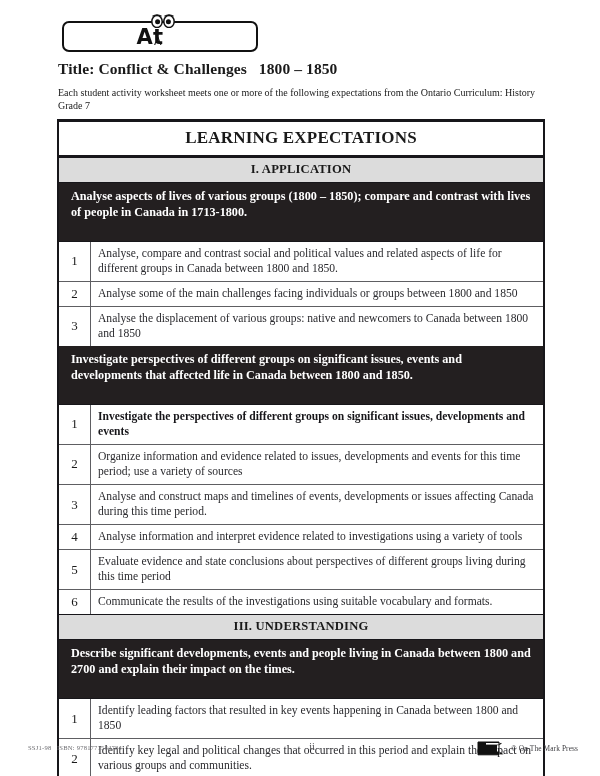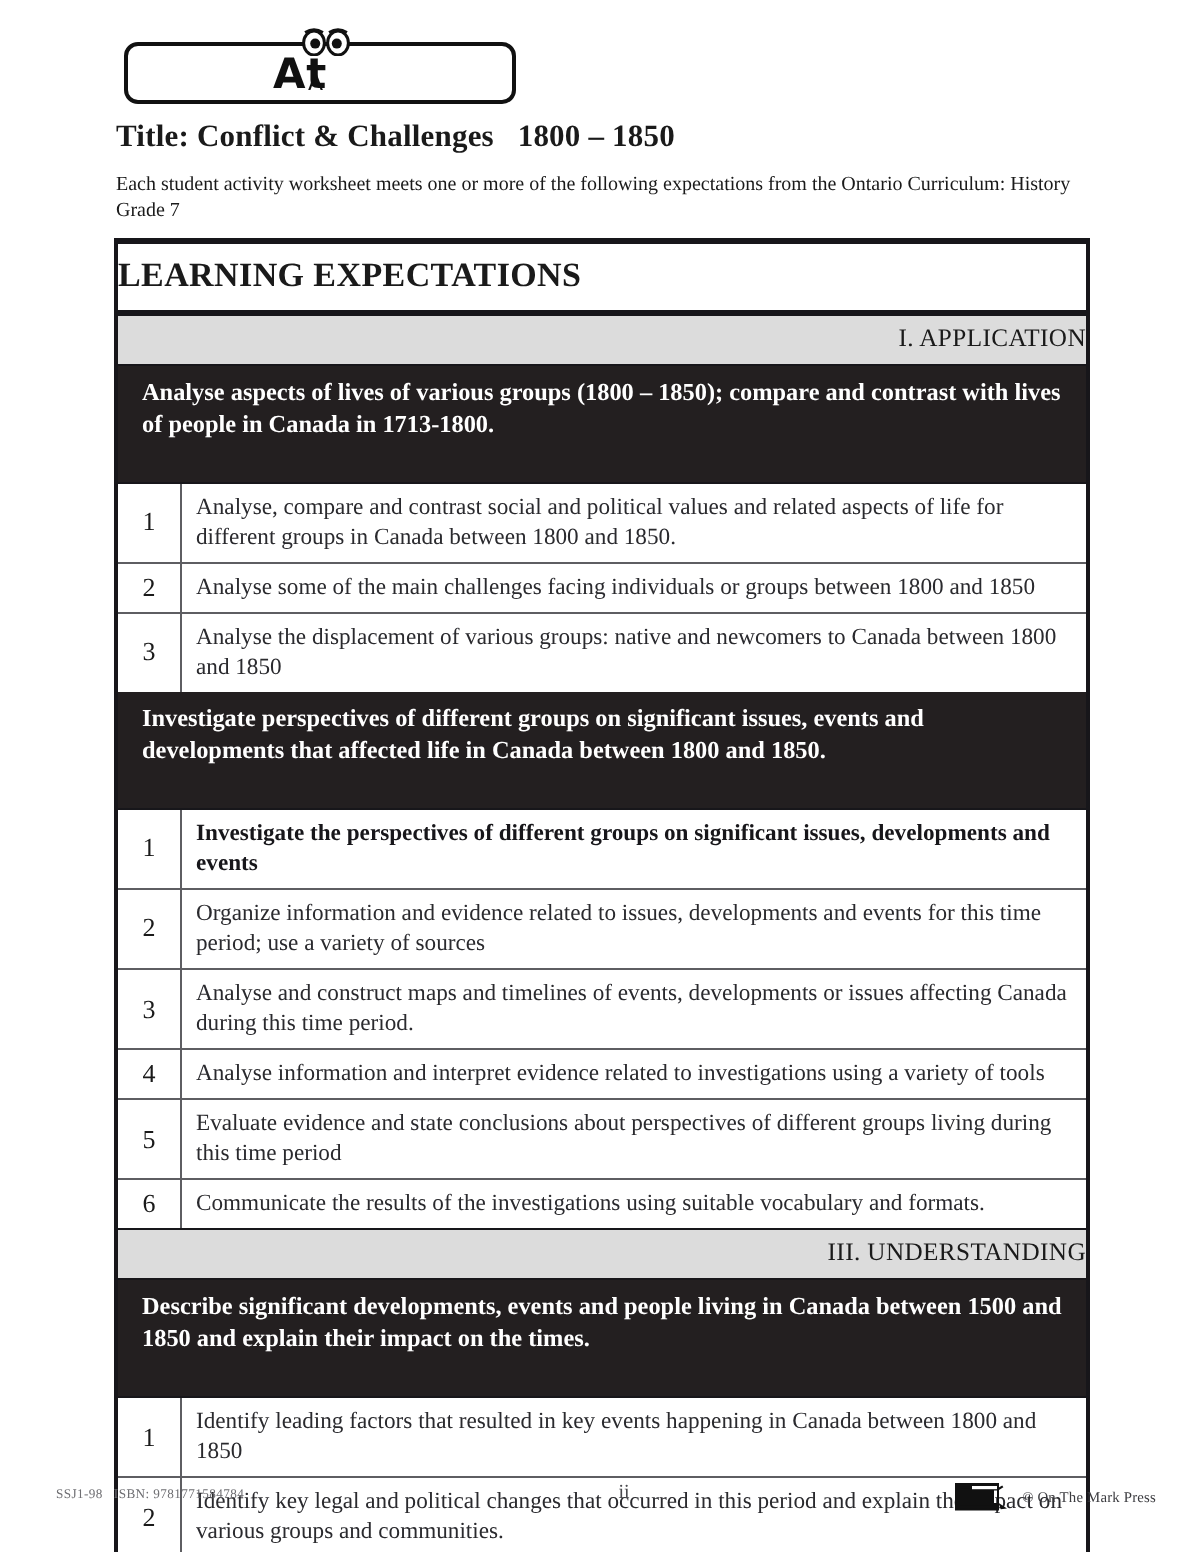--- a/index.html
+++ b/index.html
@@ -102,33 +102,34 @@
     position: absolute;
     left: 57px;
     top: 119px;
     width: 488px;
     border: 2.5px solid #17161a;
     box-sizing: border-box;
     background: #fff;
   }
 
   .banner {
+    text-align: center;
     font-size: 17px;
     font-weight: bold;
     letter-spacing: 0.2px;
     padding: 6px 0 7px;
     background: #fff;
     border-bottom: 2px solid #17161a;
     border-top: 1px solid #17161a;
   }
 
   .section-head {
-    text-align: right;
+    text-align: center;
     font-size: 12.6px;
-    font-weight: normal;
+    font-weight: bold;
     letter-spacing: 0.2px;
     background: #dcdcdc;
     padding: 4px 0 5px;
     border-bottom: 1.5px solid #17161a;
     border-top: 1.5px solid #17161a;
   }
 
   .statement {
     background: #231f20;
     color: #ffffff;
@@ -284,21 +285,21 @@
         </div>
         <div class="row">
           <div class="row-num">6</div>
           <div class="row-text">Communicate the results of the investigations using suitable vocabulary and formats.</div>
         </div>
       </div>
     </div>
 
     <div>
       <div class="section-head">III. UNDERSTANDING</div>
-      <div class="statement">Describe significant developments, events and people living in Canada between 1500 and 1850 and explain their impact on the times.</div>
+      <div class="statement">Describe significant developments, events and people living in Canada between 1800 and 2700 and explain their impact on the times.</div>
       <div class="rows">
         <div class="row">
           <div class="row-num">1</div>
           <div class="row-text">Identify leading factors that resulted in key events happening in Canada between 1800 and 1850</div>
         </div>
         <div class="row tall">
           <div class="row-num">2</div>
           <div class="row-text">Identify key legal and political changes that occurred in this period and explain the impact on various groups and communities.</div>
         </div>
         <div class="row tall">

